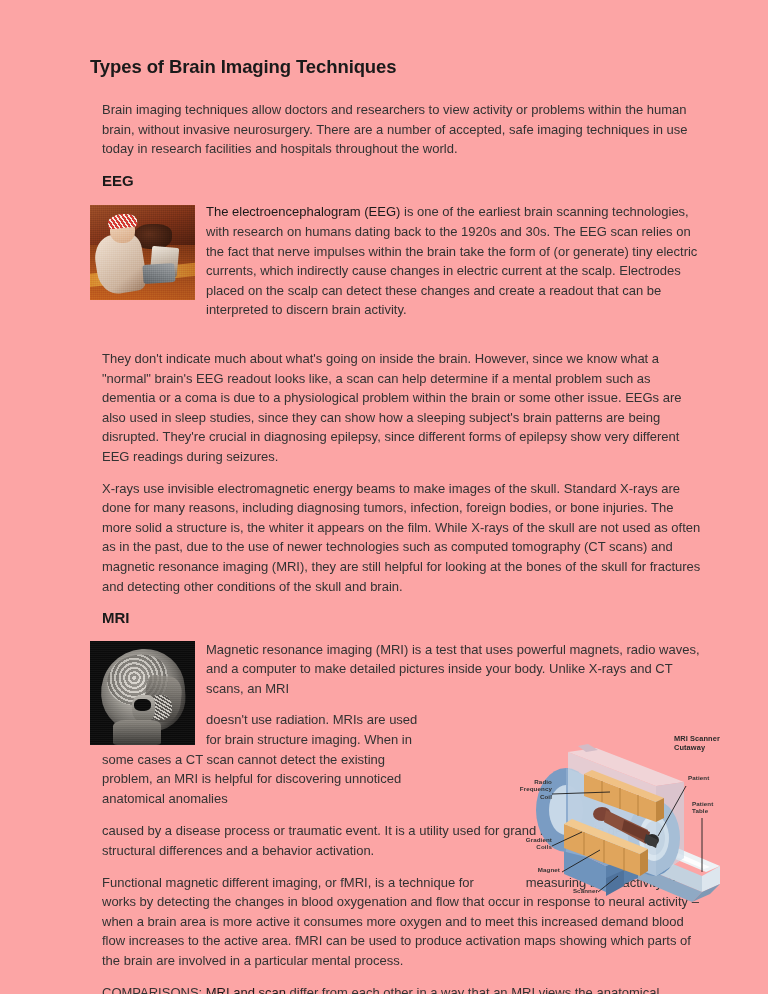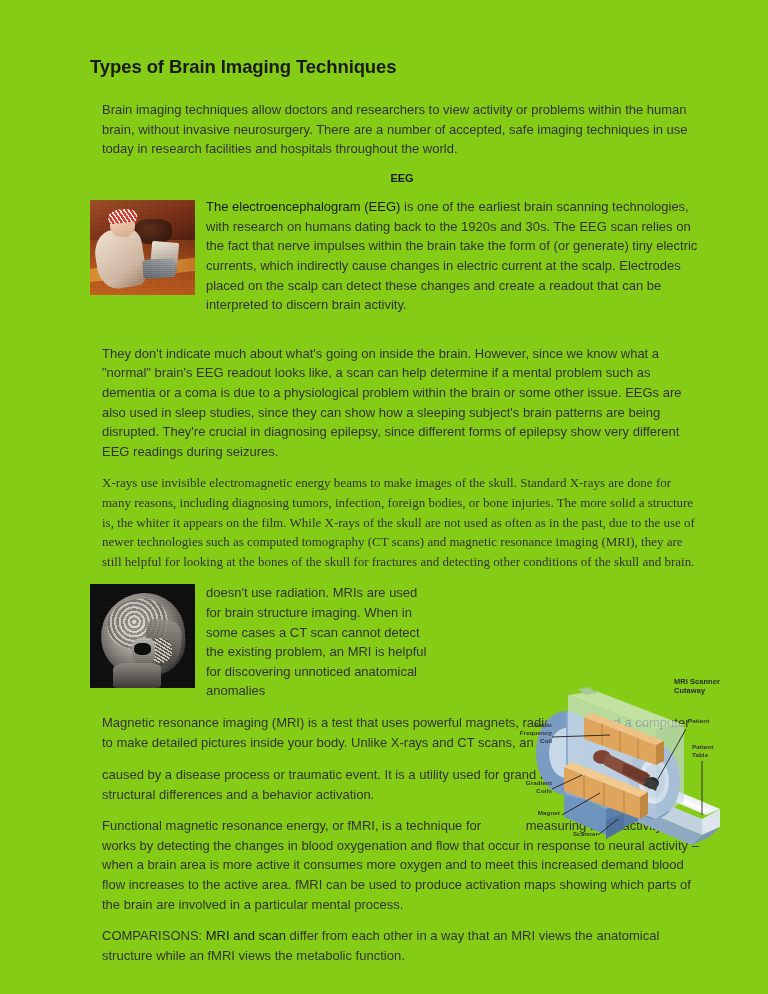--- a/index.html
+++ b/index.html
@@ -15,46 +15,45 @@
     color: #2b2b2b;
     overflow: hidden;
   }
 
   .page {
     position: absolute;
     left: 0;
     top: 0;
     width: 768px;
     height: 994px;
-    background: #84cc16;
+    background: #fca5a5;
   }
 
   .content {
     position: absolute;
     left: 90px;
     top: 56px;
     width: 624px;
   }
 
   h1.doc-title {
     font-size: 18.5px;
     font-weight: bold;
     color: #1a1a1a;
     margin: 0 0 22px 0;
     letter-spacing: -0.1px;
     line-height: 1.2;
   }
 
   h2.section-heading {
-    font-size: 11px;
+    font-size: 15px;
     font-weight: bold;
     color: #1a1a1a;
     margin: 12px;
     line-height: 1.3;
-    text-align: center;
   }
 
   p.body-text {
     font-size: 13px;
     line-height: 19.6px;
     margin: 12px;
     color: #333333;
     text-align: left;
   }
 
@@ -128,21 +127,21 @@
   .eeg-photo .noise {
     position: absolute; inset: 0;
     background-image:
       repeating-linear-gradient(0deg, rgba(255,255,255,.05) 0 1px, rgba(0,0,0,.05) 1px 2px),
       repeating-linear-gradient(90deg, rgba(255,255,255,.04) 0 1px, rgba(0,0,0,.04) 1px 2px);
     mix-blend-mode: overlay;
   }
 
   .eeg-para2 { clear: both; padding-top: 17px; }
   .xray-head { margin-top: 23px; margin-bottom: 25px; }
-  .xray-para { margin-bottom: 0; font-family: Liberation Serif, serif; }
+  .xray-para { margin-bottom: 0; }
 
   
   .mri-head { margin-top: 24px; margin-bottom: 26px; }
 
   .mri-block { position: relative; }
 
   .mri-scan {
     float: left;
     width: 105px;
     height: 104px;
@@ -264,43 +263,44 @@
       </div>
       <p class="body-text">
         <b>The electroencephalogram (EEG)</b><span> is one of the earliest brain scanning technologies, with research on humans dating back to the 1920s and 30s. The EEG scan relies on the fact that nerve impulses within the brain take the form of (or generate) tiny electric currents, which indirectly cause changes in electric current at the scalp. Electrodes placed on the scalp can detect these changes and create a readout that can be interpreted to discern brain activity.</span>
       </p>
     </div>
 
     <p class="body-text eeg-para2">They don't indicate much about what's going on inside the brain.  However,  since we know what a "normal" brain's EEG readout looks like, a scan can help determine if a mental problem such as dementia or a coma is due to a physiological problem within the brain or some other issue. EEGs are also used in sleep studies, since they can show how a sleeping subject's brain patterns are being disrupted. They're crucial in diagnosing epilepsy, since different forms of epilepsy show very different EEG readings during seizures.</p>
 
     <p class="body-text xray-para">X-rays use invisible electromagnetic energy beams to make images of the skull. Standard X-rays are done for many reasons, including diagnosing tumors, infection, foreign bodies, or bone injuries.  The more solid a structure is, the whiter it appears on the film. While X-rays of the skull are not used as often as in the past, due to the use of newer technologies such as computed tomography (CT scans) and magnetic resonance imaging (MRI), they are still helpful for looking at the bones of the skull for fractures and detecting other conditions of the skull and brain.</p>
 
+    <h2 class="section-heading mri-head">MRI</h2>
 
     <div class="mri-block">
 
       <div class="mri-scan">
         <div class="skull"></div>
         <div class="cortex"></div>
         <div class="face"></div>
         <div class="cerebellum"></div>
         <div class="brainstem"></div>
         <div class="dark-sinus"></div>
         <div class="neck"></div>
         <div class="grain"></div>
       </div>
 
+      <p class="body-text mri-lines-wide">
+        <span>Magnetic resonance imaging (MRI) is a test that uses powerful magnets, radio waves, and a</span>
+        <span>computer to make detailed pictures inside your body. Unlike X-rays and CT scans, an MRI</span>
+      </p>
       <p class="body-text mri-lines-narrow">
         <span>doesn't use radiation. MRIs are used for brain</span>
         <span>structure imaging. When in some cases a CT scan</span>
         <span>cannot detect the existing problem, an MRI is helpful</span>
         <span>for discovering unnoticed anatomical anomalies</span>
-      </p>
-      <p class="body-text mri-lines-wide">
-        <span>Magnetic resonance imaging (MRI) is a test that uses powerful magnets, radio waves, and a</span>
-        <span>computer to make detailed pictures inside your body. Unlike X-rays and CT scans, an MRI</span>
       </p>
       <p class="body-text mri-lines-tail">
         <span>caused by a disease process or traumatic event. It is a utility used for</span>
         <span>grand research in determining structural differences and a behavior</span>
         <span>activation.</span>
       </p>
 
       <div class="scanner-wrap">
         <svg class="scanner-svg" width="224" height="188" viewBox="0 0 224 188">
 
@@ -387,21 +387,21 @@
 Table</div>
         <div class="scanner-label" style="left:0px; top:110px; text-align:right; width:46px;">Gradient
 Coils</div>
         <div class="scanner-label" style="left:8px; top:140px; text-align:right; width:46px;">Magnet</div>
         <div class="scanner-label" style="left:48px; top:161px; text-align:right; width:44px;">Scanner</div>
       </div>
     </div>
 
 
     <p class="body-text">
-      <span class="fmri-line1" style="display:inline-block;">Functional magnetic resonance energy, or fMRI, is a technique for</span>
+      <span class="fmri-line1" style="display:inline-block;">Functional magnetic different imaging, or fMRI, is a technique for</span>
       <span>measuring brain activity. It works by detecting the changes in blood oxygenation and flow that occur in response to neural activity – when a brain area is more active it consumes more oxygen and to meet this increased demand blood flow increases to the active area. fMRI can be used to produce activation maps showing which parts of the brain are involved in a particular mental process.</span>
     </p>
 
     <p class="body-text comparisons">
       <span>COMPARISONS: </span><b>MRI and scan</b><span> differ from each other in a way that an MRI views the anatomical structure while an fMRI views the metabolic function.</span>
     </p>
 
   </div>
 </div>
 

